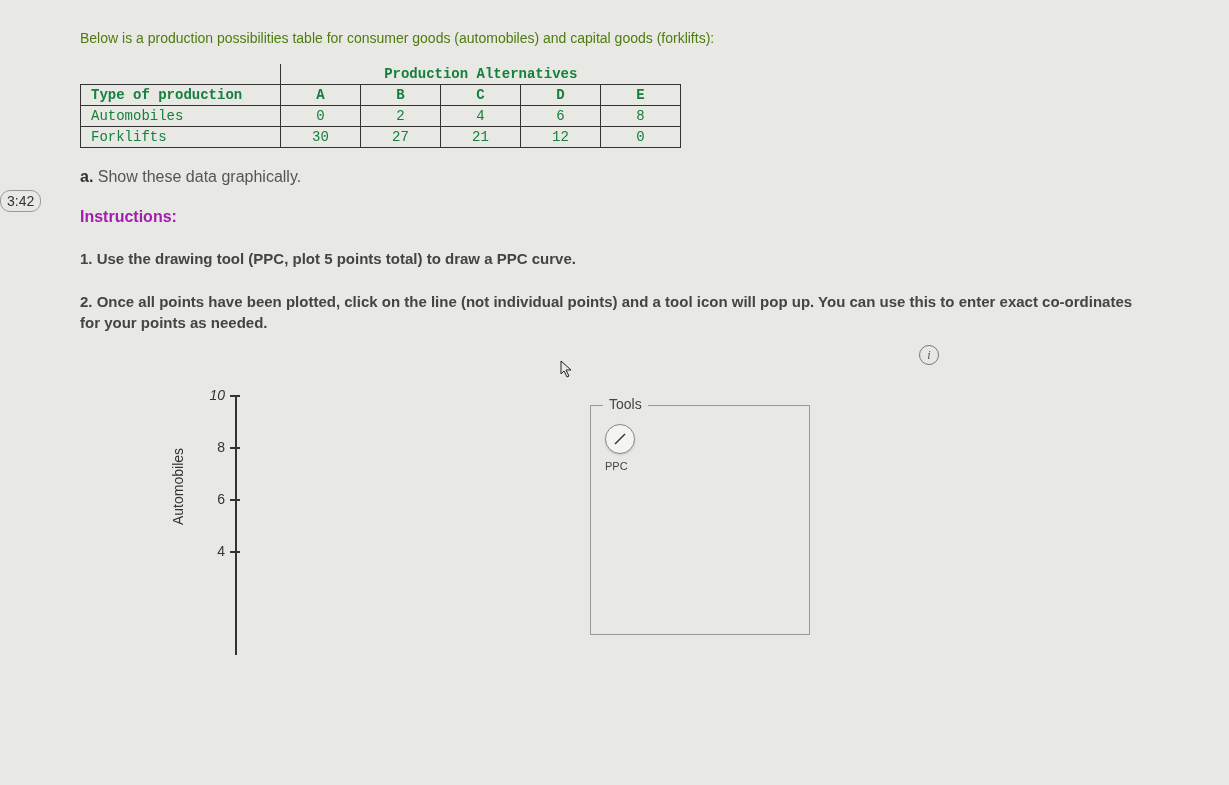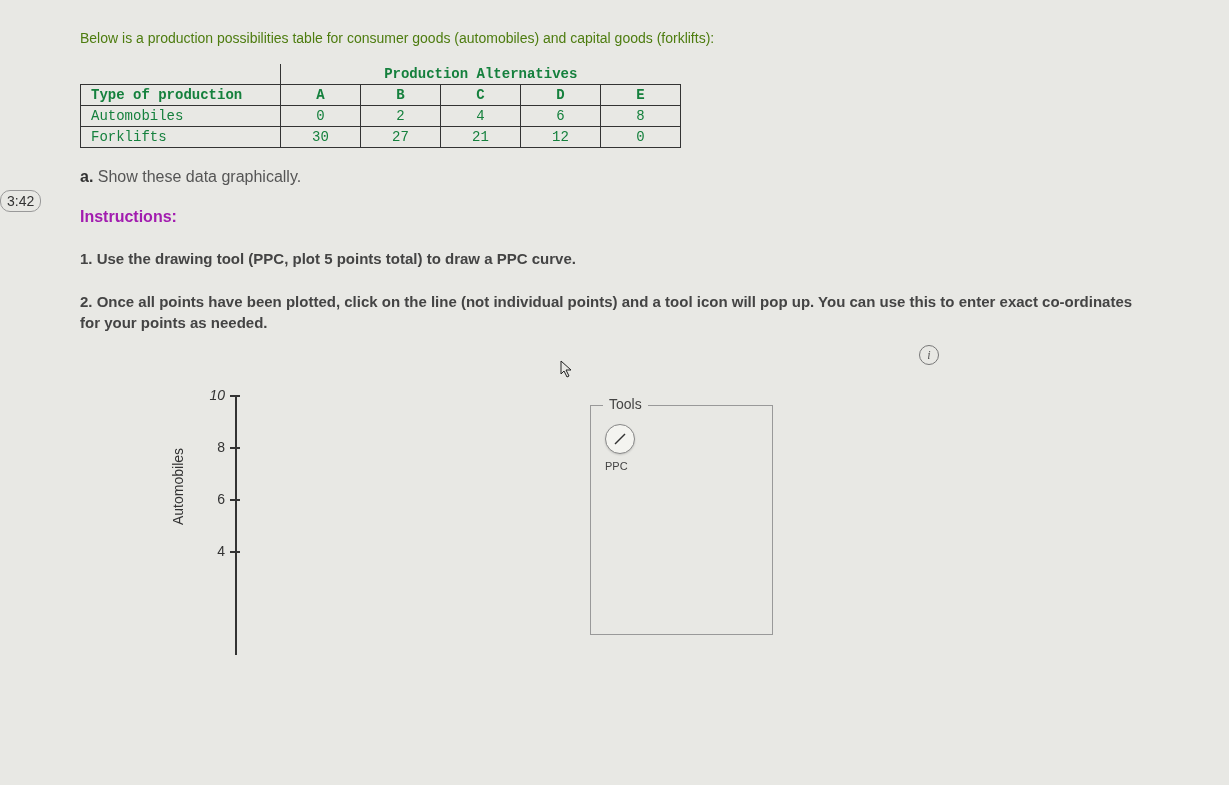--- a/index.html
+++ b/index.html
@@ -147,21 +147,21 @@
     transform: rotate(-90deg);
     transform-origin: left top;
     font-size: 14px;
     color: #333;
   }
   
   .tools-panel {
     position: absolute;
     left: 480px;
     top: 50px;
-    width: 183px;
+    width: 220px;
     height: 230px;
     border: 1px solid #999;
     background: #e8e8e4;
   }
   .tools-title {
     position: absolute;
     top: -10px;
     left: 12px;
     background: #e8e8e4;
     padding: 0 6px;

